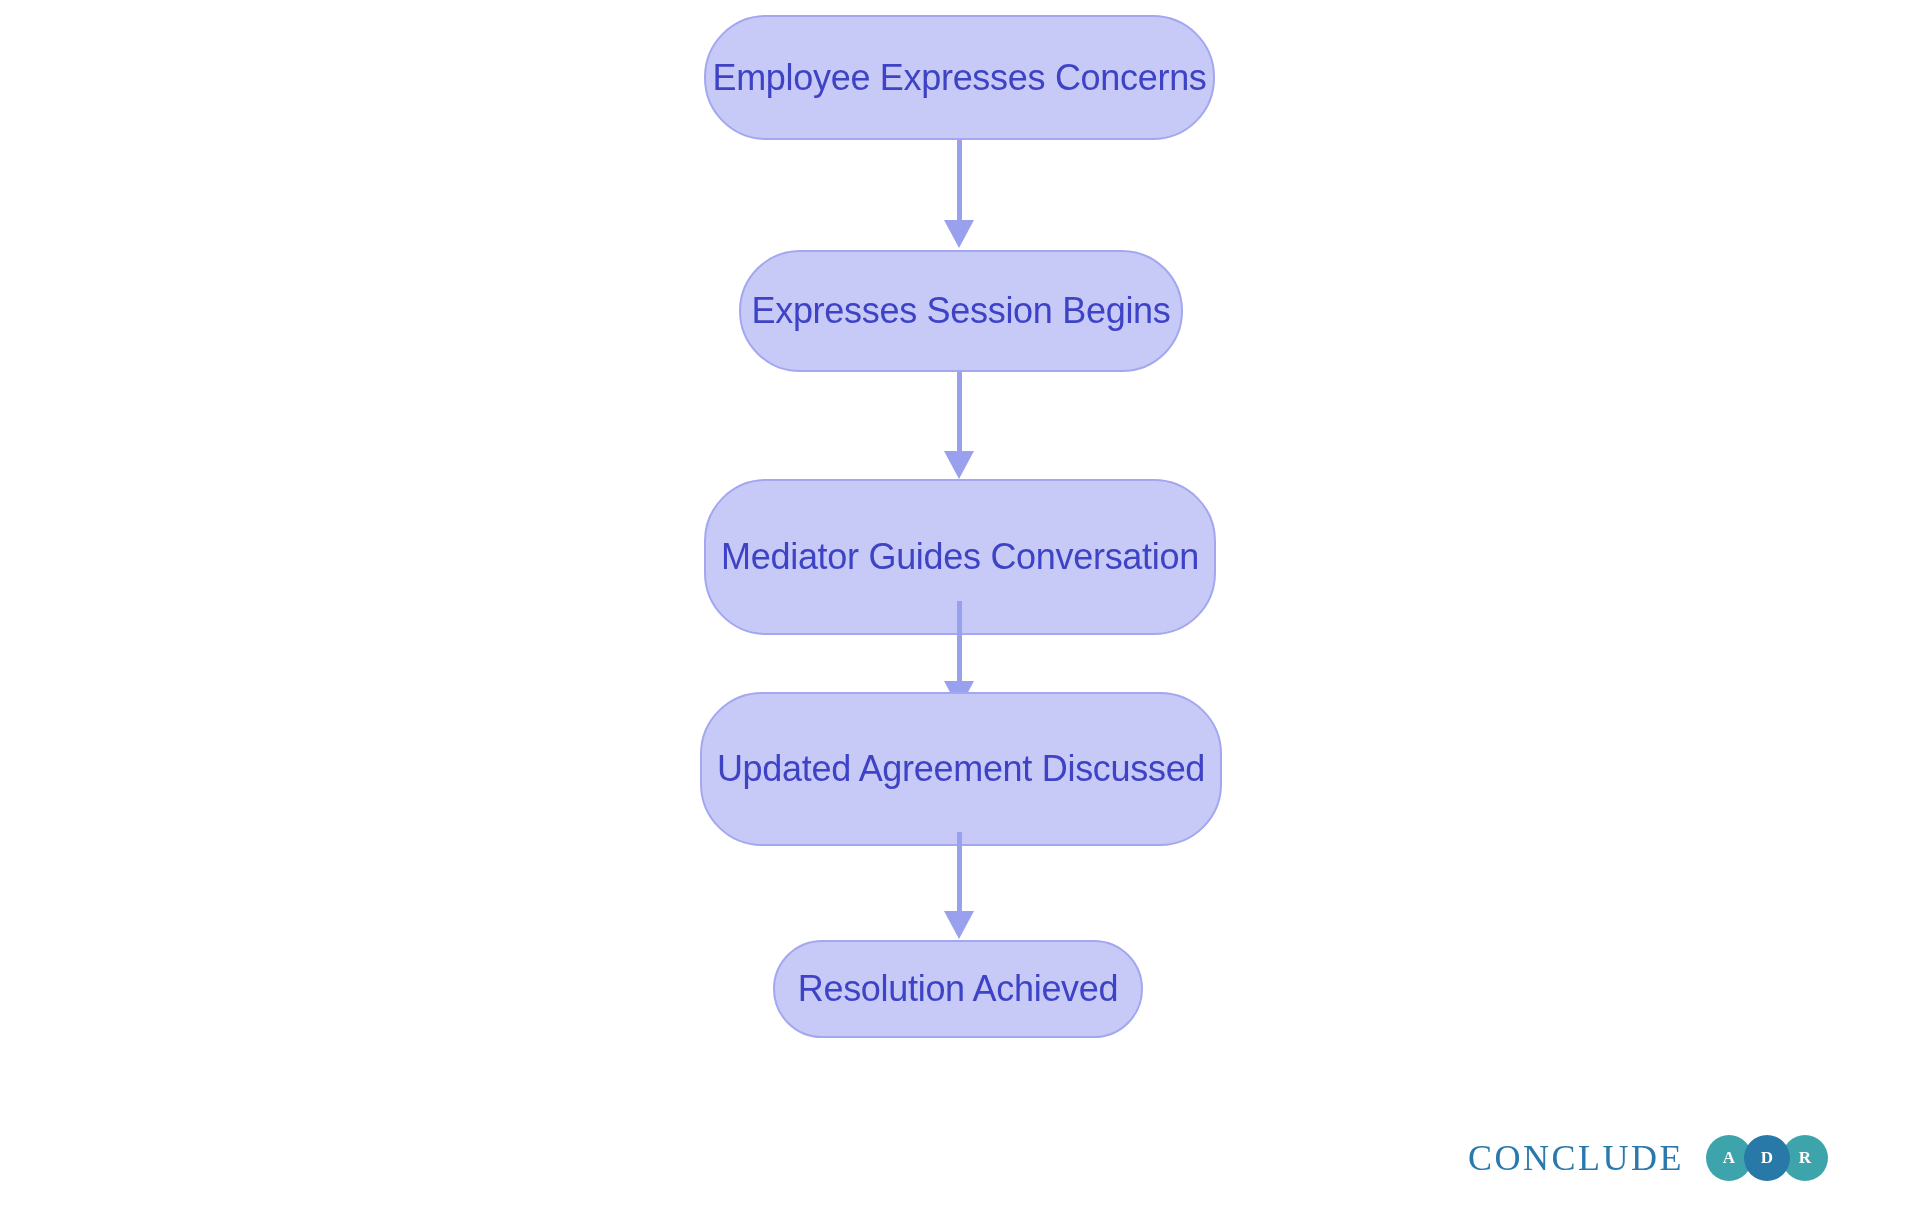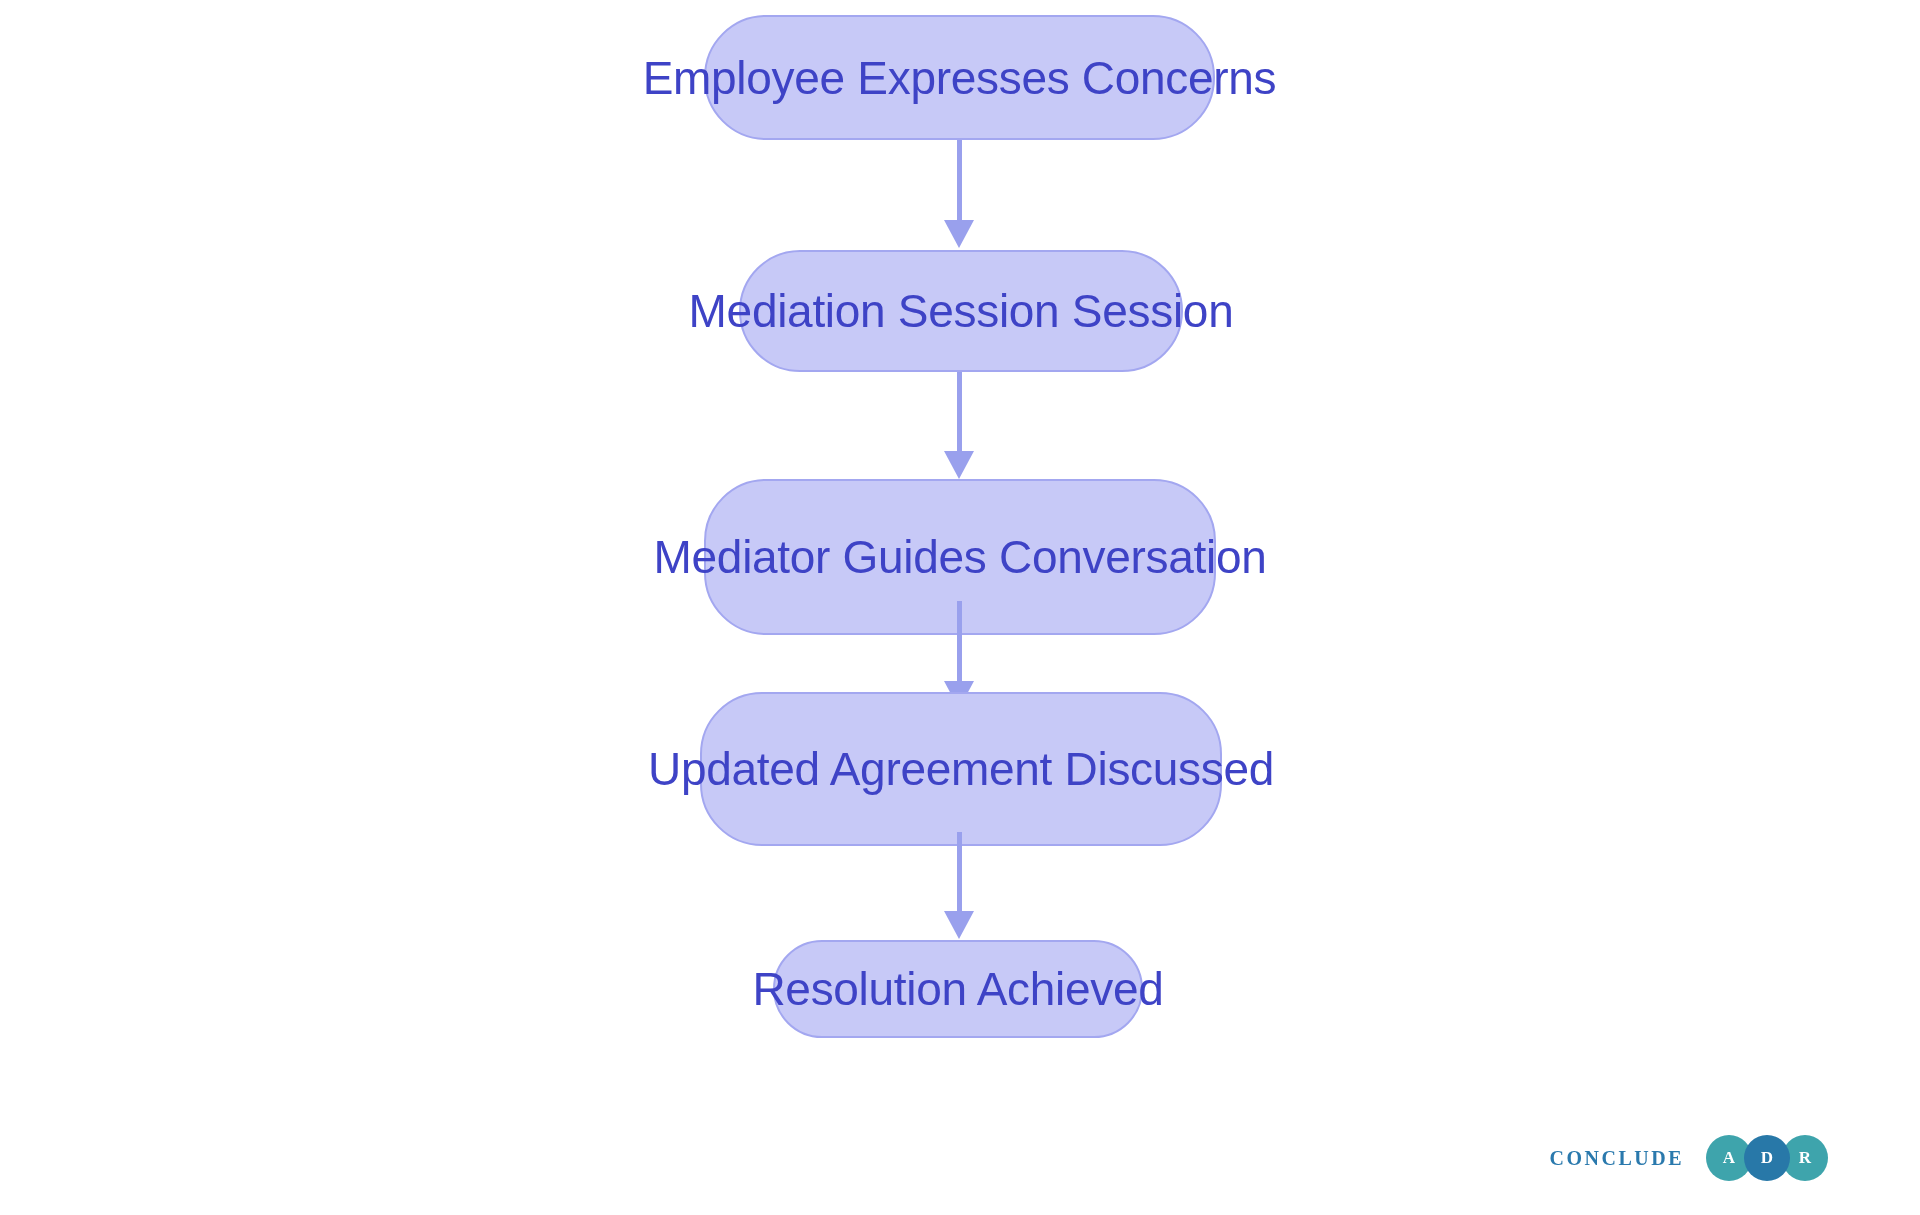--- a/index.html
+++ b/index.html
@@ -19,21 +19,21 @@
   .node {
     position: absolute;
     box-sizing: border-box;
     background: var(--node_fill);
     border: 2px solid var(--node_border);
     border-radius: 62px;
     display: flex;
     align-items: center;
     justify-content: center;
     color: var(--node_text);
-    font-size: 46px;
+    font-size: 36px;
     letter-spacing: -0.3px;
     white-space: nowrap;
   }
   .node-1 { left: 704px; top: 15px;  width: 511px; height: 125px; }
   .node-2 { left: 739px; top: 250px; width: 444px; height: 122px; }
   .node-3 { left: 704px; top: 479px; width: 512px; height: 156px; }
   .node-4 { left: 700px; top: 692px; width: 522px; height: 154px; }
   .node-5 { left: 773px; top: 940px; width: 370px; height: 98px; }
 
   
@@ -69,22 +69,22 @@
   .logo {
     position: absolute;
     right: 92px;
     bottom: 34px;
     display: flex;
     align-items: center;
     gap: 22px;
   }
   .wordmark {
     font-family: "Liberation Serif", serif;
-    font-weight: bold;
-    font-size: 20px;
+    font-weight: normal;
+    font-size: 36px;
     letter-spacing: 2.5px;
     color: var(--wordmark);
   }
   .badges {
     display: flex;
     align-items: center;
   }
   .badge {
     width: 46px;
     height: 46px;
@@ -110,21 +110,21 @@
   <div class="node node-1">
     <span>Employee Expresses Concerns</span>
   </div>
 
   <div class="arrow arrow-1">
     <div class="shaft"></div>
     <div class="head"></div>
   </div>
 
   <div class="node node-2">
-    <span>Mediation Session Session</span>
+    <span>Expresses Session Begins</span>
   </div>
 
   <div class="arrow arrow-2">
     <div class="shaft"></div>
     <div class="head"></div>
   </div>
 
   <div class="node node-3">
     <span>Mediator Guides Conversation</span>
   </div>

